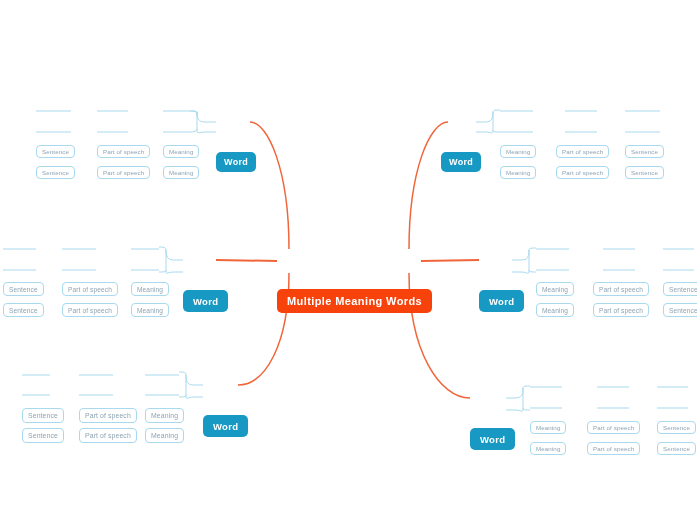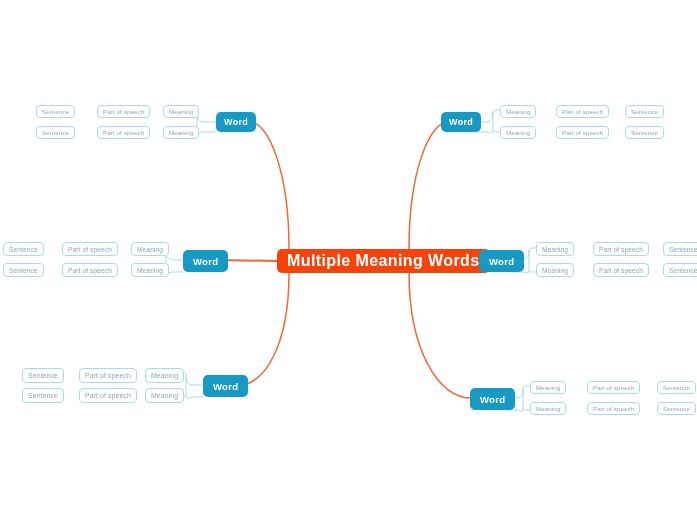--- a/index.html
+++ b/index.html
@@ -25,26 +25,27 @@
     height: 520px;
     pointer-events: none;
   }
   .node {
     position: absolute;
     box-sizing: border-box;
     display: flex;
     align-items: center;
     justify-content: center;
     white-space: nowrap;
+    margin-top: 40px;
   }
   
   .node-root {
     background: #f8420c;
     color: #ffffff;
-    font-size: 16px;
+    font-size: 11px;
     font-weight: bold;
     letter-spacing: 0.4px;
     border-radius: 5px;
     padding: 12px 10px;
     height: 16px;
   }
   
   .node-word {
     background: #1799c4;
     color: #ffffff;

